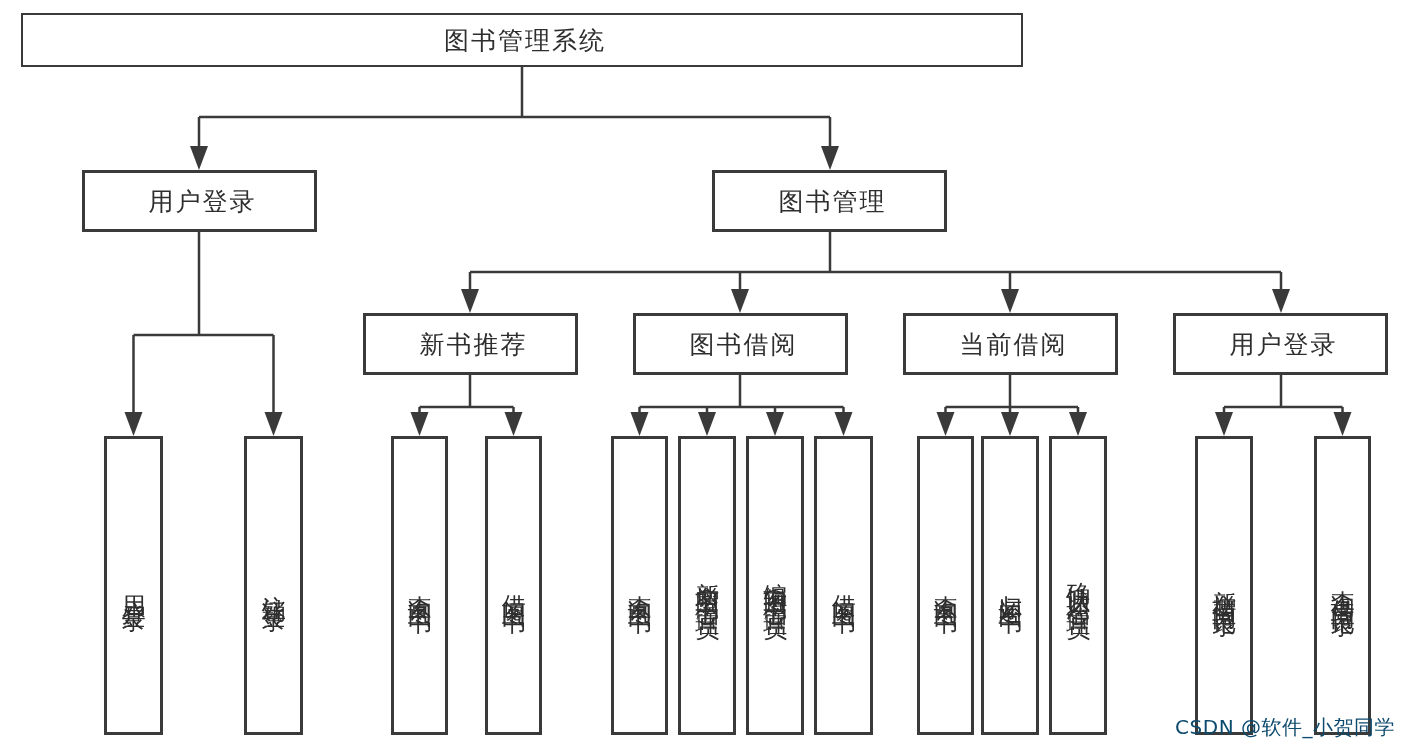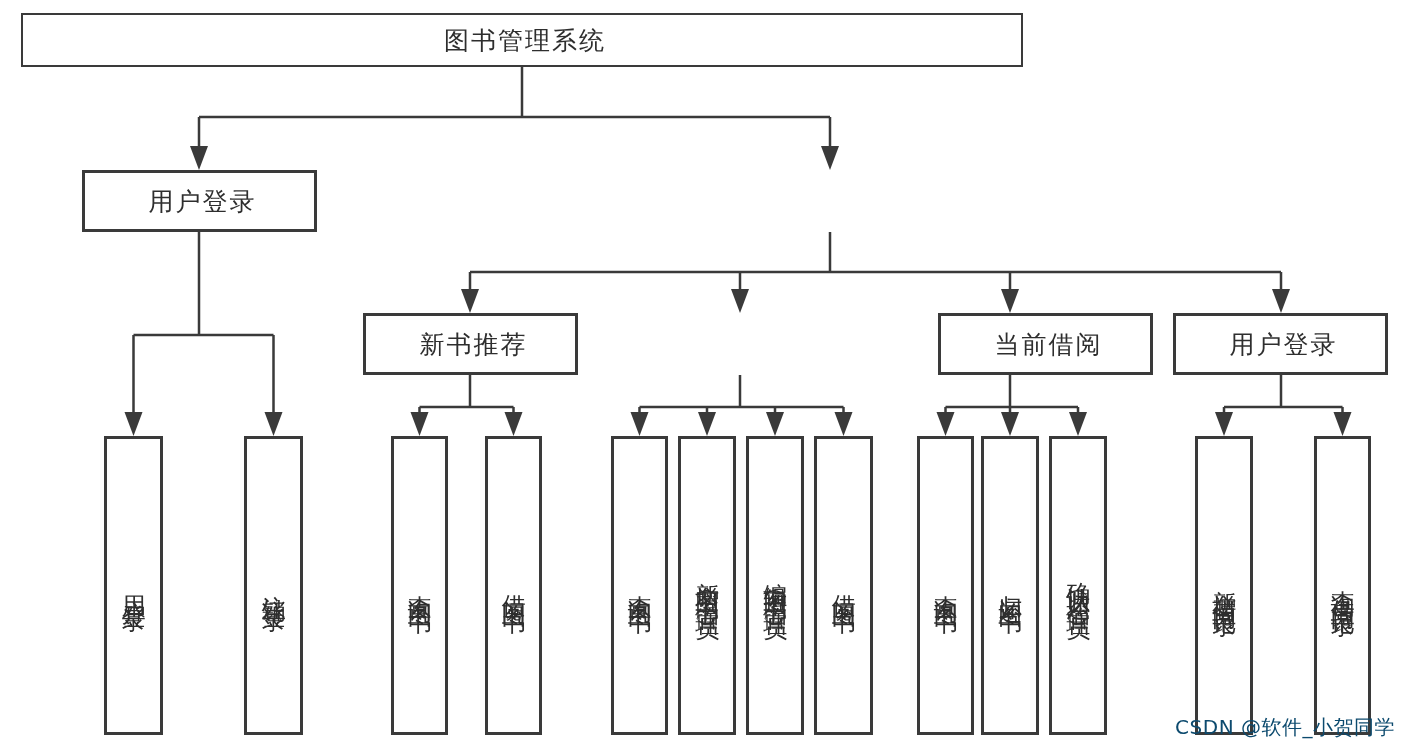--- a/index.html
+++ b/index.html
@@ -97,25 +97,31 @@
     </g>
   </svg>
 
   <div class="hbox root" style="left:21px;top:13px;width:1002px;height:54px;">
     <span>图书管理系统</span>
   </div>
 
   <div class="hbox" style="left:82px;top:170px;width:235px;height:62px;">
     <span>用户登录</span>
   </div>
+  <div class="hbox" style="left:712px;top:170px;width:235px;height:62px;">
+    <span>图书管理</span>
+  </div>
 
   <div class="hbox" style="left:363px;top:313px;width:215px;height:62px;">
     <span>新书推荐</span>
   </div>
-  <div class="hbox" style="left:938px;top:313px;width:215px;height:62px;justify-content:center;">
+  <div class="hbox" style="left:633px;top:313px;width:215px;height:62px;">
+    <span>图书借阅</span>
+  </div>
+  <div class="hbox" style="left:903px;top:313px;width:215px;height:62px;justify-content:center;">
     <span>当前借阅</span>
   </div>
   <div class="hbox" style="left:1173px;top:313px;width:215px;height:62px;">
     <span>用户登录</span>
   </div>
 
   <div class="vbox" style="left:104px;top:436px;width:59px;height:299px;">
     <span class="vtext">用户登录</span>
   </div>
   <div class="vbox" style="left:244px;top:436px;width:59px;height:299px;">

